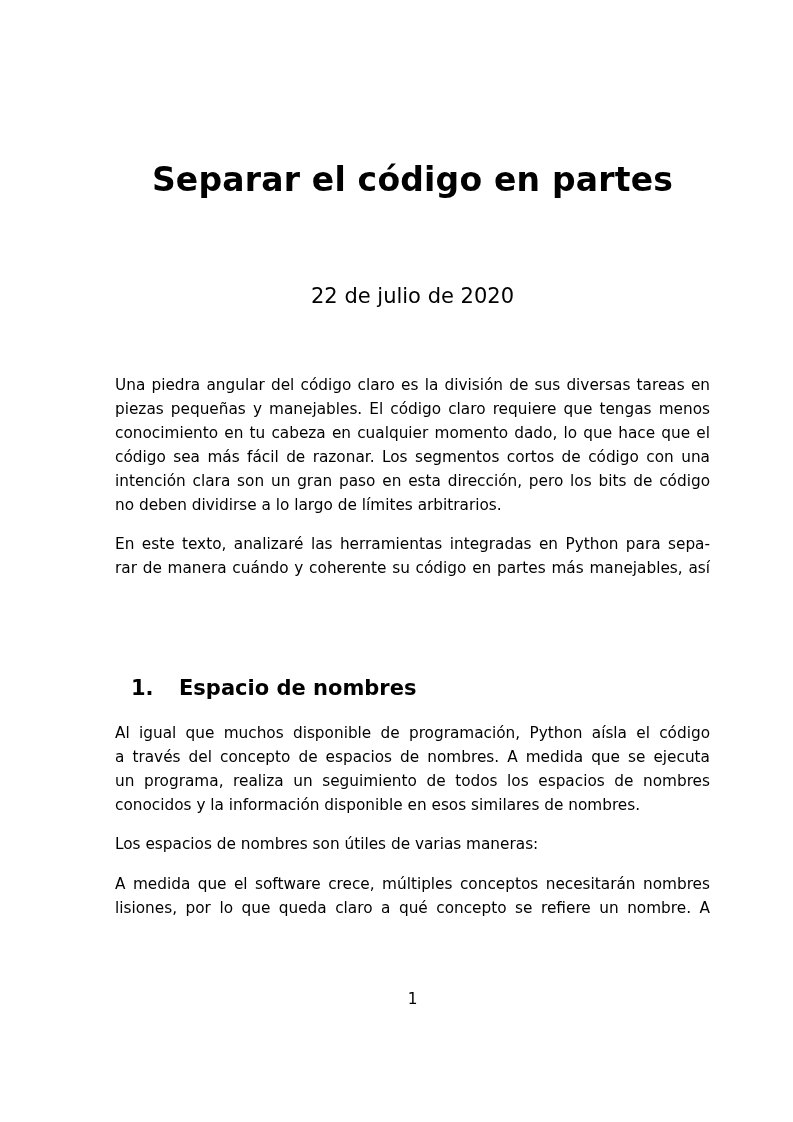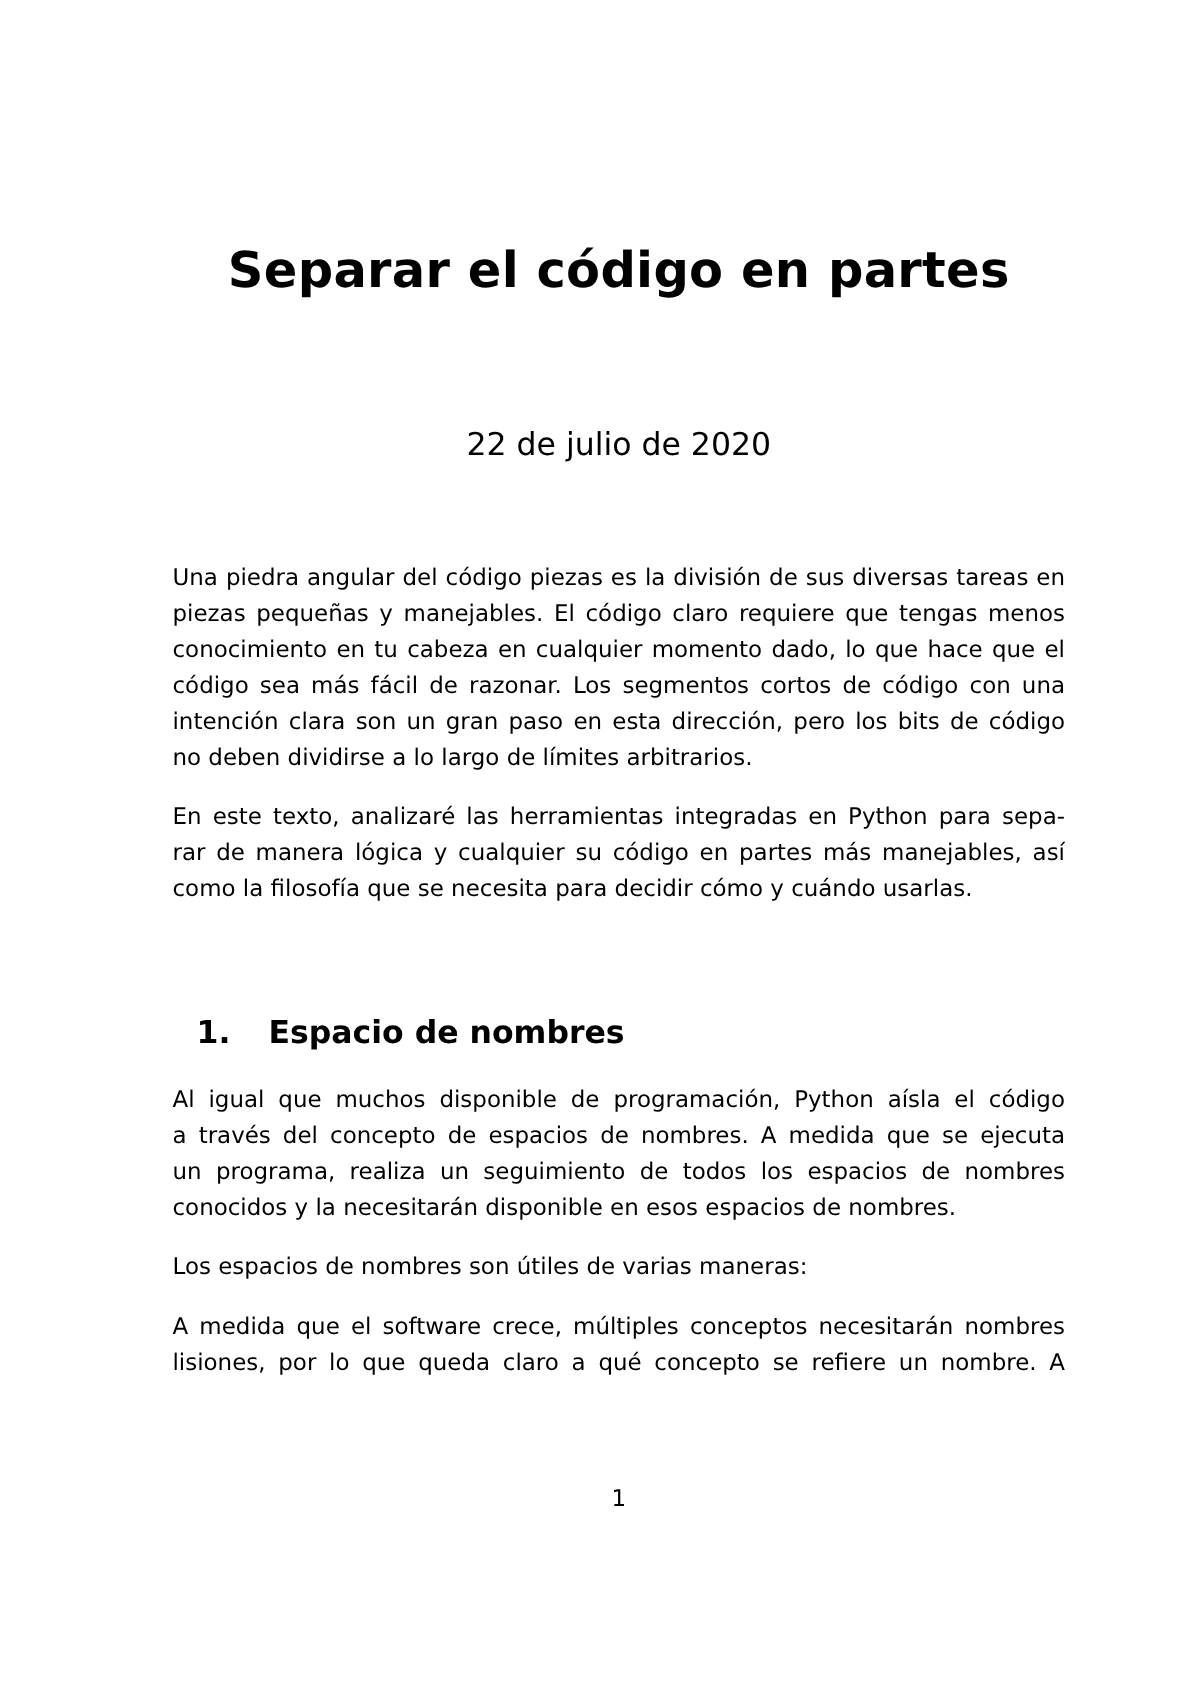--- a/index.html
+++ b/index.html
@@ -23,43 +23,42 @@
 </head>
 <body>
 
 <div class="page">
 
   <h1 class="title" style="margin:0;">Separar el código en partes</h1>
 
   <div class="date">22 de julio de 2020</div>
 
   <div class="para" style="top:373px;">
-    <div class="line">Una piedra angular del código piezas es la división de sus diversas tareas en</div>
+    <div class="line">Una piedra angular del código claro es la división de sus diversas tareas en</div>
     <div class="line">piezas pequeñas y manejables. El código claro requiere que tengas menos</div>
     <div class="line">conocimiento en tu cabeza en cualquier momento dado, lo que hace que el</div>
     <div class="line">código sea más fácil de razonar. Los segmentos cortos de código con una</div>
     <div class="line">intención clara son un gran paso en esta dirección, pero los bits de código</div>
     <div class="line last">no deben dividirse a lo largo de límites arbitrarios.</div>
   </div>
 
   <div class="para" style="top:532px;">
     <div class="line">En este texto, analizaré las herramientas integradas en Python para sepa-</div>
-    <div class="line">rar de manera lógica y cualquier su código en partes más manejables, así</div>
-    <div class="line last">como la filosofía que se necesita para decidir cómo y cuándo usarlas.</div>
+    <div class="line">rar de manera cuándo y coherente su código en partes más manejables, así</div>
   </div>
 
   <h2 class="heading" style="margin:16px;">
     <span class="num">1.</span><span>Espacio de nombres</span>
   </h2>
 
   <div class="para" style="top:721px;">
     <div class="line">Al igual que muchos disponible de programación, Python aísla el código</div>
     <div class="line">a través del concepto de espacios de nombres. A medida que se ejecuta</div>
     <div class="line">un programa, realiza un seguimiento de todos los espacios de nombres</div>
-    <div class="line last">conocidos y la necesitarán disponible en esos espacios de nombres.</div>
+    <div class="line last">conocidos y la información disponible en esos similares de nombres.</div>
   </div>
 
   <div class="para" style="top:832px;">
     <div class="line last">Los espacios de nombres son útiles de varias maneras:</div>
   </div>
 
   <div class="para" style="top:872px;">
     <div class="line">A medida que el software crece, múltiples conceptos necesitarán nombres</div>
     <div class="line">lisiones, por lo que queda claro a qué concepto se refiere un nombre. A</div>
   </div>

